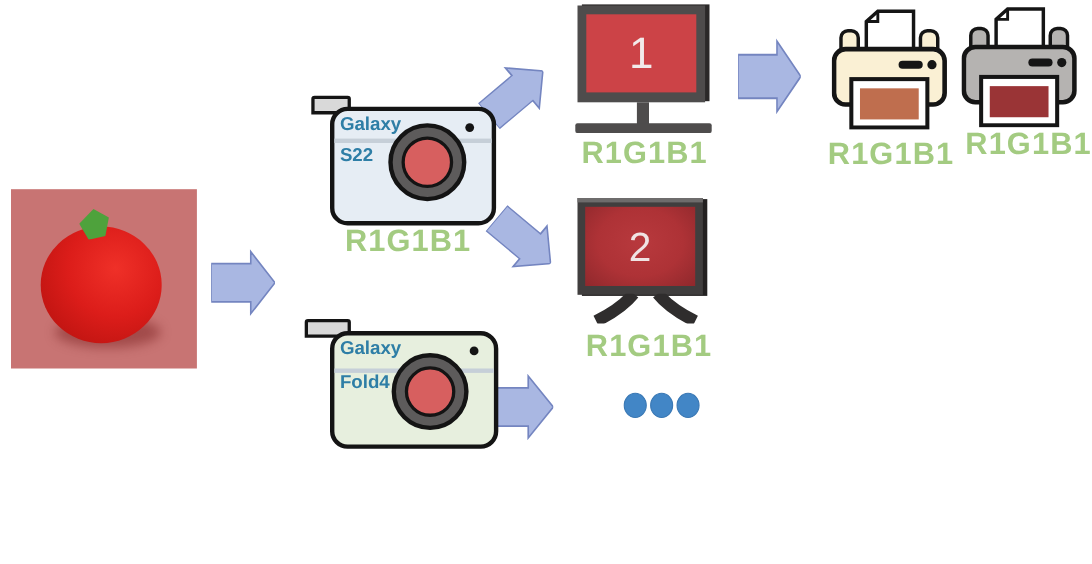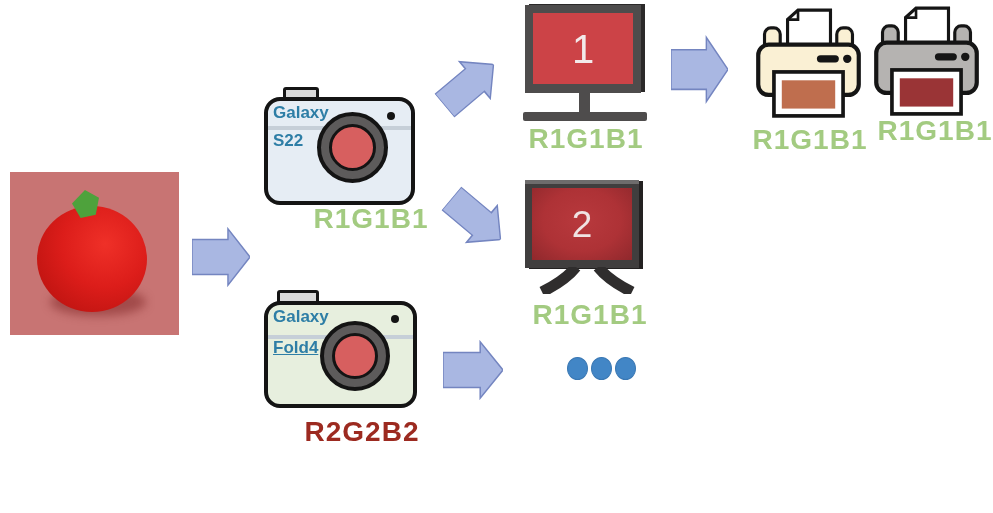--- a/index.html
+++ b/index.html
@@ -21,40 +21,40 @@
   .arrow svg{display:block;width:100%;height:100%;}
   .arrow polygon{fill:#a9b7e2;stroke:#7485c0;stroke-width:2.5;}
   #arrow-src{left:192px;top:224px;width:58px;height:66px;}
   #arrow-m1{left:437px;top:57px;width:64px;height:56px;transform:rotate(-40deg);}
   #arrow-m2{left:444px;top:191px;width:64px;height:56px;transform:rotate(40deg);}
   #arrow-f4{left:443px;top:337px;width:60px;height:66px;}
   #arrow-pr{left:671px;top:32px;width:57px;height:75px;}
 
   
   .cam-bump{position:absolute;background:#d9d9d9;border:3px solid #141414;border-radius:3px 3px 0 0;}
-  .cam-body{position:absolute;border:4px solid #141414;border-radius:16px;}
+  .cam-body{position:absolute;border:4px solid #141414;border-radius:16px;margin-left:36px;}
   .cam-stripe{position:absolute;left:0;width:100%;height:4px;background:#c6cfd8;}
   .cam-brand{position:absolute;left:5px;font-weight:bold;font-size:17px;line-height:19px;color:#2e7ea6;letter-spacing:0;}
   .lens-outer{position:absolute;border-radius:50%;background:#5d5b5b;border:4px solid #141414;
     display:flex;align-items:center;justify-content:center;}
   .lens-inner{border-radius:50%;background:#d75f5f;border:3px solid #141414;}
   .cam-dot{position:absolute;border-radius:50%;background:#141414;width:8px;height:8px;}
   #cam1-bump{left:283px;top:87px;width:30px;height:11px;}
   #cam1-body{left:264px;top:97px;width:143px;height:100px;background:#e6edf4;}
   #cam1-body .cam-stripe{top:25px;}
   #cam1-body .brand1{top:2px;}
   #cam1-body .brand2{top:30px;}
   #cam1-body .lens-outer{left:49px;top:11px;width:63px;height:63px;}
   #cam1-body .lens-inner{width:41px;height:41px;}
   #cam1-body .cam-dot{left:119px;top:11px;}
   #cam2-bump{left:277px;top:290px;width:36px;height:11px;}
   #cam2-body{left:264px;top:301px;width:145px;height:99px;background:#e7efde;}
   #cam2-body .cam-stripe{top:30px;}
   #cam2-body .brand1{top:2px;}
-  #cam2-body .brand2{top:33px;text-decoration:underline;}
+  #cam2-body .brand2{top:33px;}
   #cam2-body .lens-outer{left:52px;top:16px;width:62px;height:62px;}
   #cam2-body .lens-inner{width:40px;height:40px;}
   #cam2-body .cam-dot{left:123px;top:10px;}
 
   
   .rgb-label{position:absolute;width:120px;text-align:center;font-weight:bold;font-size:28px;letter-spacing:1px;}
   .green{color:#a3cb81;}
   .darkred{color:#9c2a20;}
   #lbl-cam1{left:311px;top:203px;}
   #lbl-cam2{left:302px;top:416px;}
@@ -149,21 +149,20 @@
   <div class="cam-bump" id="cam2-bump"></div>
   <div class="cam-body" id="cam2-body">
     <div class="cam-stripe"></div>
     <div class="cam-brand brand1">Galaxy</div>
     <div class="cam-brand brand2">Fold4</div>
     <div class="lens-outer">
       <div class="lens-inner"></div>
     </div>
     <div class="cam-dot"></div>
   </div>
-  <div class="rgb-label darkred" id="lbl-cam2">R2G2B2</div>
 
   <div class="mon-frame">
     <div class="mon-screen">
       <span class="mon-digit">1</span>
     </div>
   </div>
   <div class="mon-pole"></div>
   <div class="mon-base"></div>
   <div class="rgb-label green" id="lbl-mon1">R1G1B1</div>
 

